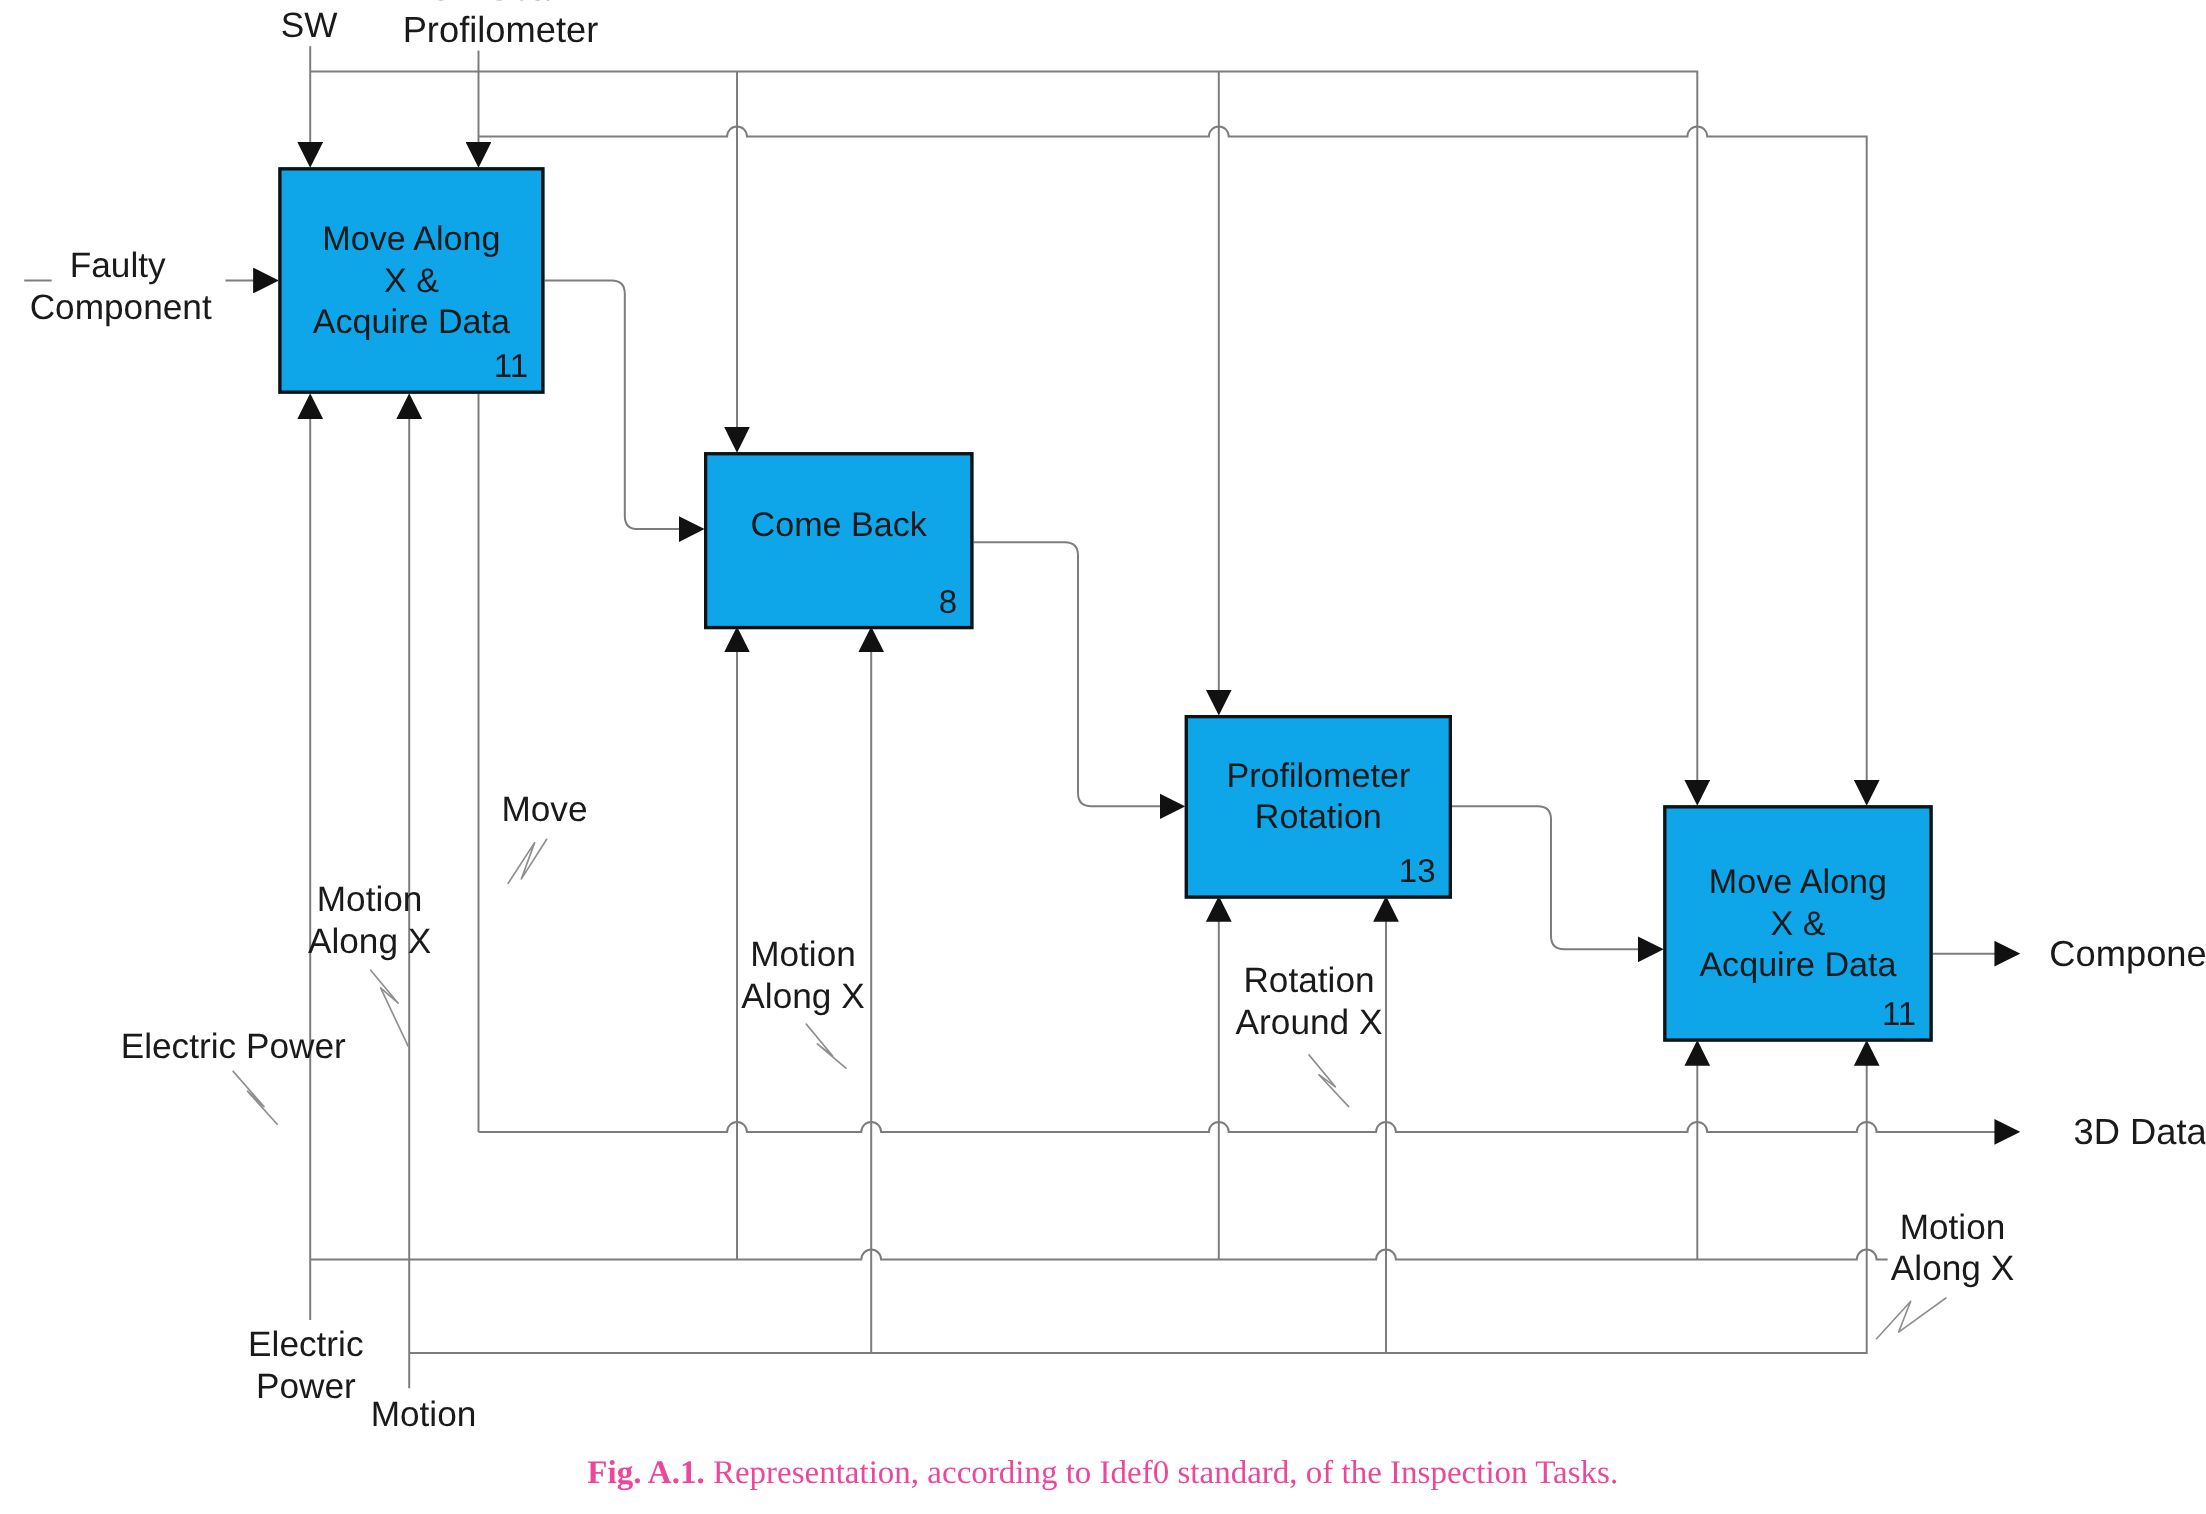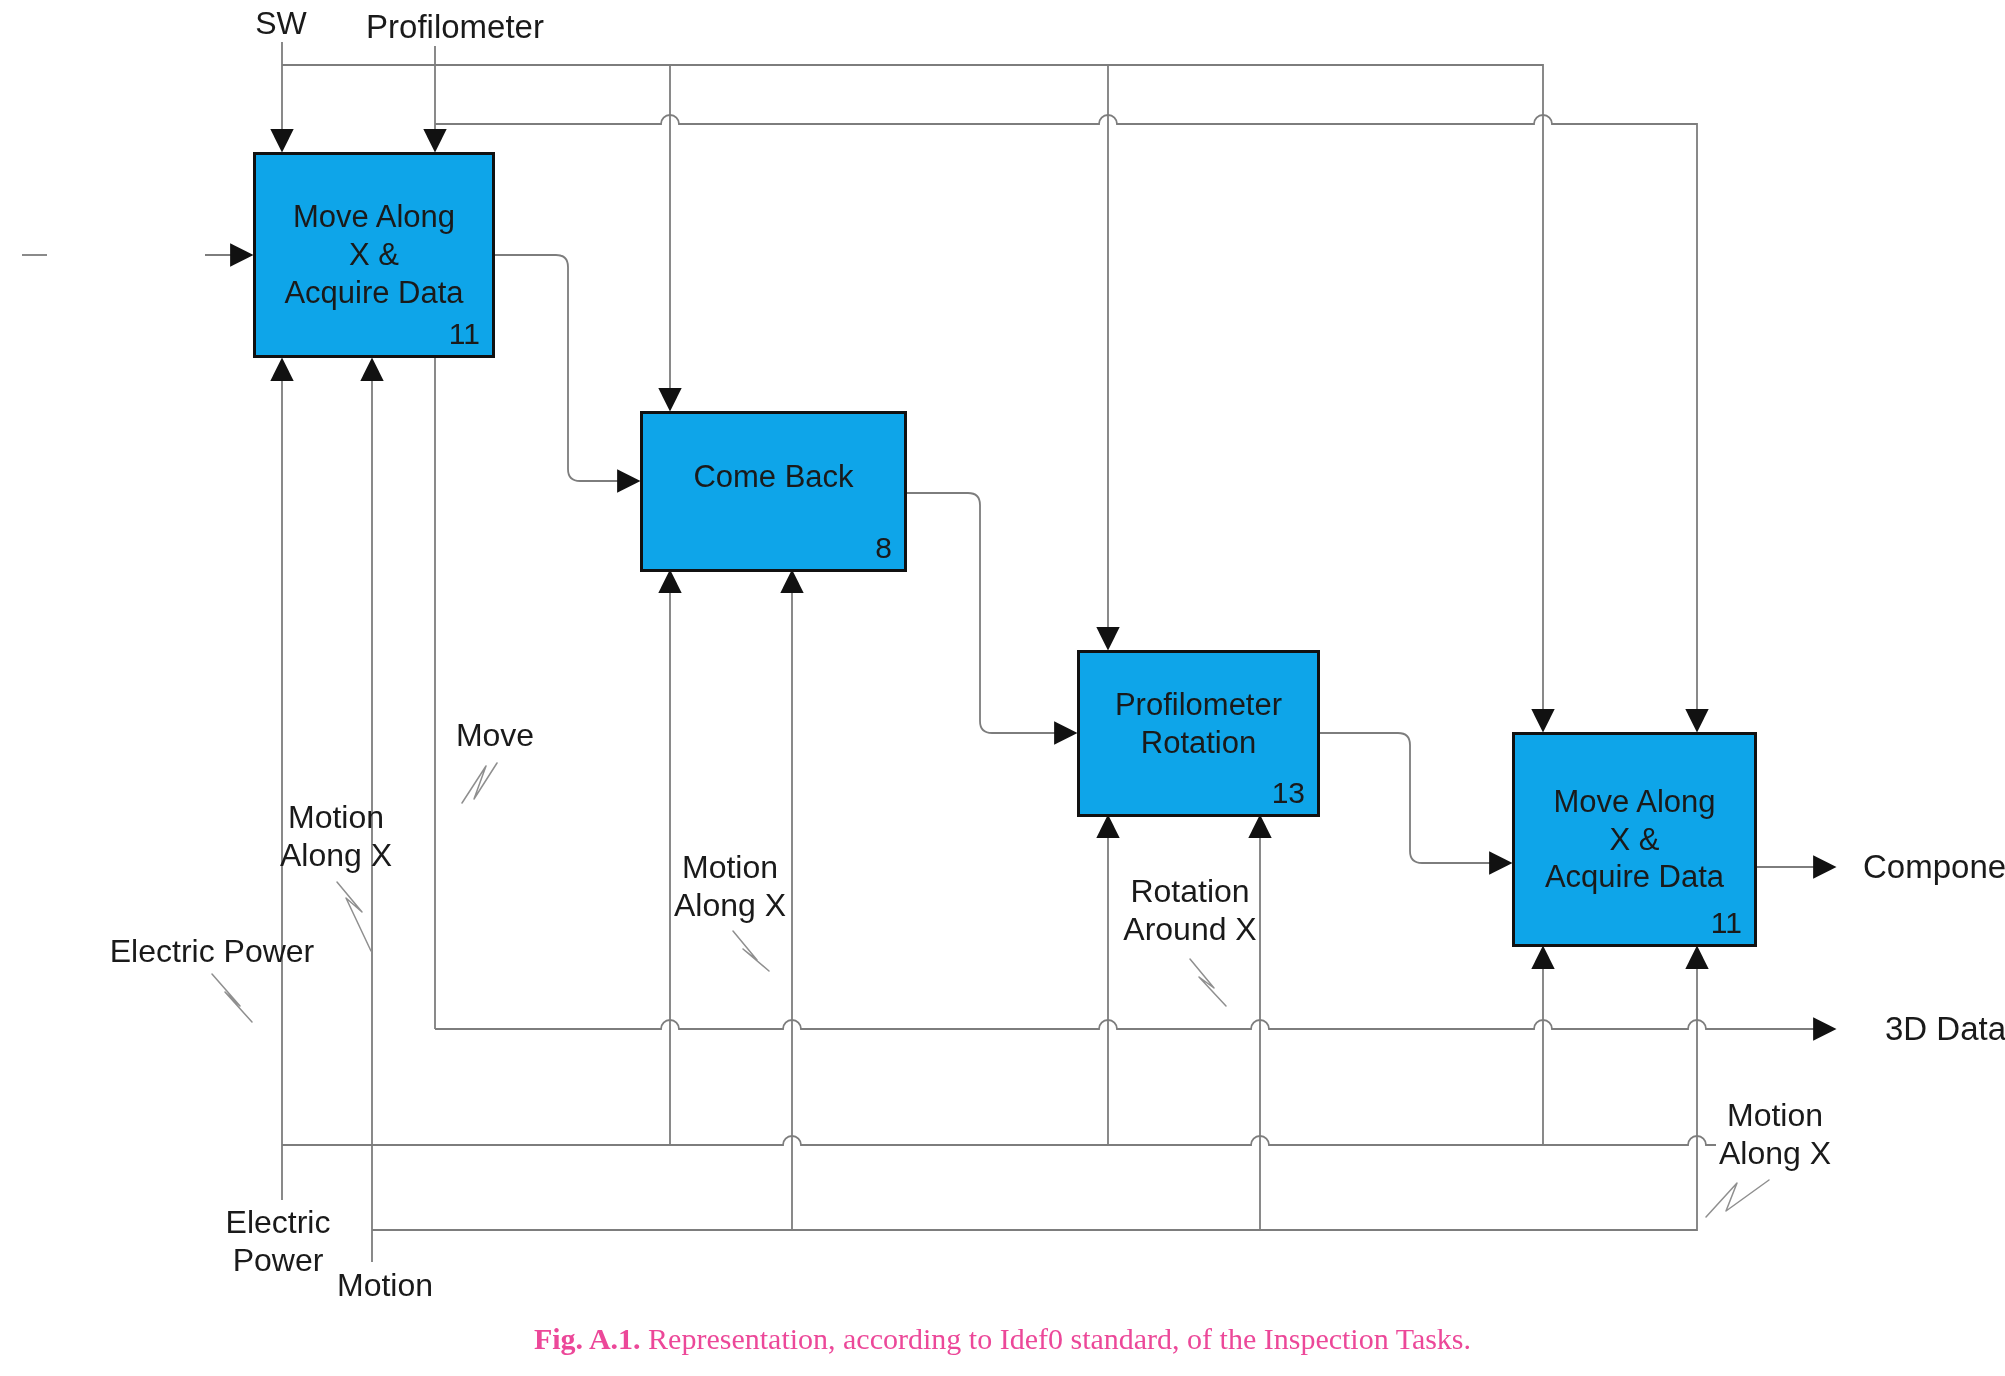--- a/index.html
+++ b/index.html
@@ -105,39 +105,41 @@
       <path d="M1706,1217 L1737,1183 L1726,1211 L1769,1180"></path>
     </g>
   </svg>
 
   <div class="box" style="left:253px;top:152px;width:242px;height:206px;">
     <span>Move Along
 X &amp;
 Acquire Data</span>
     <span class="num">11</span>
   </div>
-  <div class="box" style="left:640px;top:411px;width:267px;height:161px;padding-bottom:30px;">
+  <div class="box" style="left:640px;top:411px;width:245px;height:161px;padding-bottom:30px;">
     <span>Come Back</span>
     <span class="num">8</span>
   </div>
   <div class="box" style="left:1077px;top:650px;width:243px;height:167px;padding-bottom:20px;">
     <span>Profilometer
 Rotation</span>
     <span class="num">13</span>
   </div>
   <div class="box" style="left:1512px;top:732px;width:245px;height:215px;">
     <span>Move Along
 X &amp;
 Acquire Data</span>
     <span class="num">11</span>
   </div>
 
   <div class="lbl" style="left:251px;top:4px;width:60px;">SW</div>
   <div class="lbl scanner" style="left:355px;top:-30px;width:200px;">3D Scan
 Profilometer</div>
+  <div class="lbl" style="left:27px;top:222px;width:160px;">Faulty
+Component</div>
   <div class="lbl" style="left:445px;top:716px;width:100px;">Move</div>
   <div class="lbl" style="left:256px;top:798px;width:160px;">Motion
 Along X</div>
   <div class="lbl" style="left:92px;top:932px;width:240px;">Electric Power</div>
   <div class="lbl" style="left:650px;top:848px;width:160px;">Motion
 Along X</div>
   <div class="lbl" style="left:1110px;top:872px;width:160px;">Rotation
 Around X</div>
   <div class="lbl" style="left:1695px;top:1096px;width:160px;">Motion
 Along X</div>

